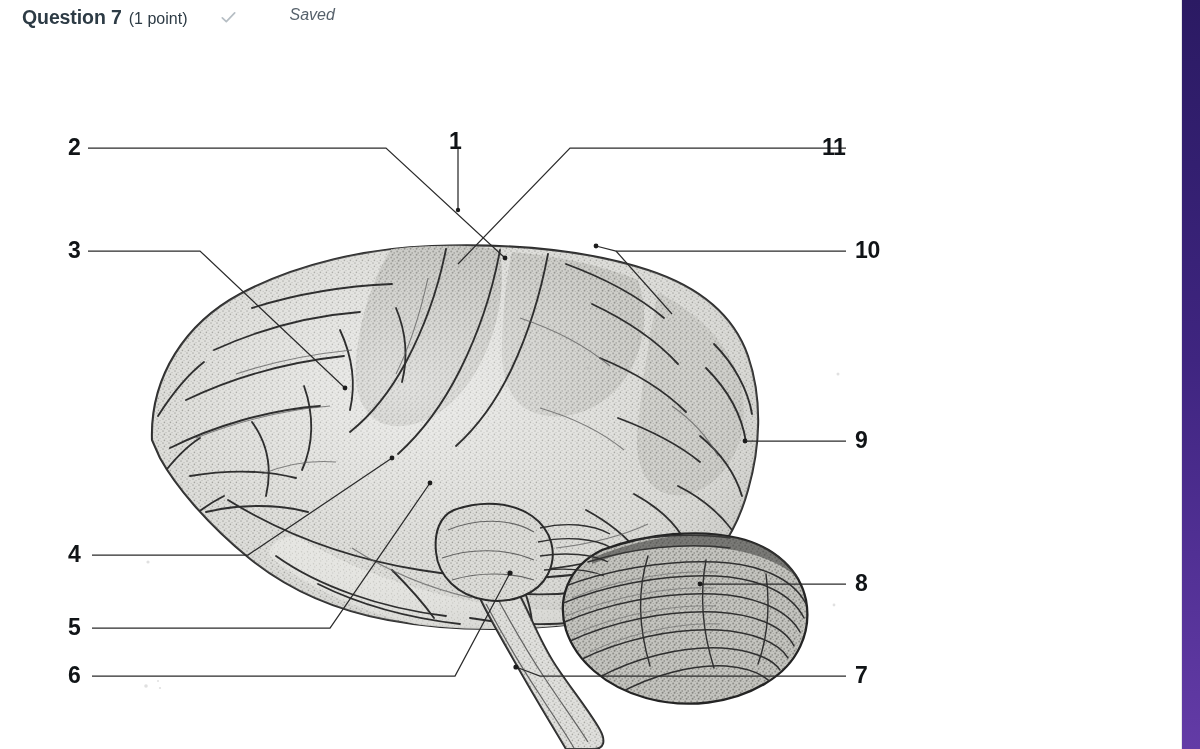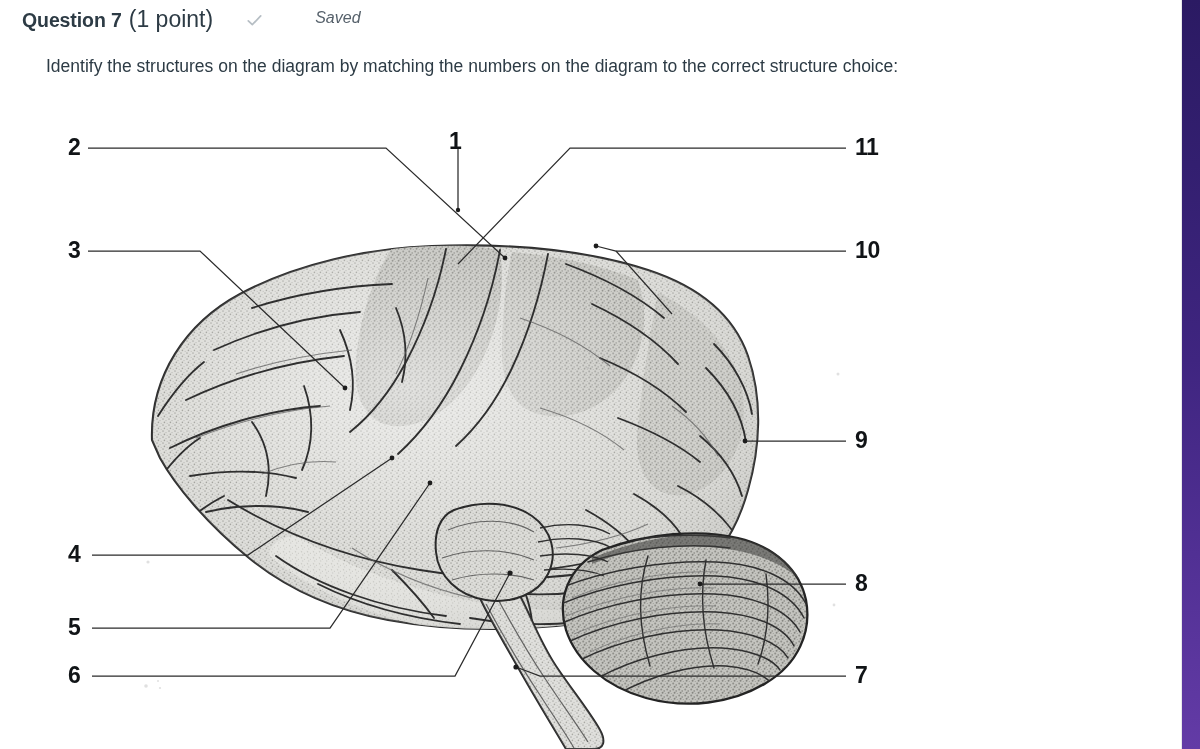--- a/index.html
+++ b/index.html
@@ -51,21 +51,21 @@
     gap: 0;
     white-space: nowrap;
   }
   .q-title {
     font-size: 19.5px;
     font-weight: bold;
     color: #2d3b45;
     letter-spacing: -0.1px;
   }
   .q-points {
-    font-size: 23px;
+    font-size: 16px;
     font-weight: normal;
     color: #2d3b45;
     margin-left: 7px;
   }
   #saved-status {
     display: inline-flex;
     align-items: center;
     margin-left: 33px;
     position: relative;
     top: -1px;
@@ -132,21 +132,20 @@
     <span id="saved-status">
       <span id="check-icon">
         <svg viewBox="0 0 17 17" width="17" height="17" aria-hidden="true">
           <path d="M2.3 8.9 L6.3 12.7 L14.7 3.9" fill="none" stroke="#b6bec4" stroke-width="1.7" stroke-linecap="round" stroke-linejoin="round"></path>
         </svg>
       </span>
       <span class="saved-label">Saved</span>
     </span>
   </div>
 
-  <div id="prompt">Identify the structures on the diagram by matching the numbers on the diagram to the correct structure choice:</div>
 
   <div id="diagram">
 
     <svg id="diagram-svg" width="1000" height="631" viewBox="0 0 1000 631" aria-hidden="true">
       <defs>
 
         <pattern id="stipple" width="6" height="6" patternUnits="userSpaceOnUse">
           <rect width="6" height="6" fill="#dcdcd8"></rect>
           <circle cx="1" cy="1" r="0.85" fill="#a9a9a4"></circle>
           <circle cx="4" cy="2.6" r="0.7" fill="#b6b6b1"></circle>
@@ -433,20 +432,20 @@
     <div class="num-label" style="left:449px; top:12px;">1</div>
     <div class="num-label" style="left:68px;  top:18px;">2</div>
     <div class="num-label" style="left:68px;  top:121px;">3</div>
     <div class="num-label" style="left:68px;  top:425px;">4</div>
     <div class="num-label" style="left:68px;  top:498px;">5</div>
     <div class="num-label" style="left:68px;  top:546px;">6</div>
     <div class="num-label" style="left:855px; top:546px;">7</div>
     <div class="num-label" style="left:855px; top:454px;">8</div>
     <div class="num-label" style="left:855px; top:311px;">9</div>
     <div class="num-label" style="left:855px; top:121px;">10</div>
-    <div class="num-label" style="left:855px; top:18px;">11</div>
+    <div class="num-label" style="left:822px; top:18px;">11</div>
 
   </div>
 
   <div id="right-rail-divider"></div>
   <div id="right-rail"></div>
 
 </div>
 
 </body></html>

